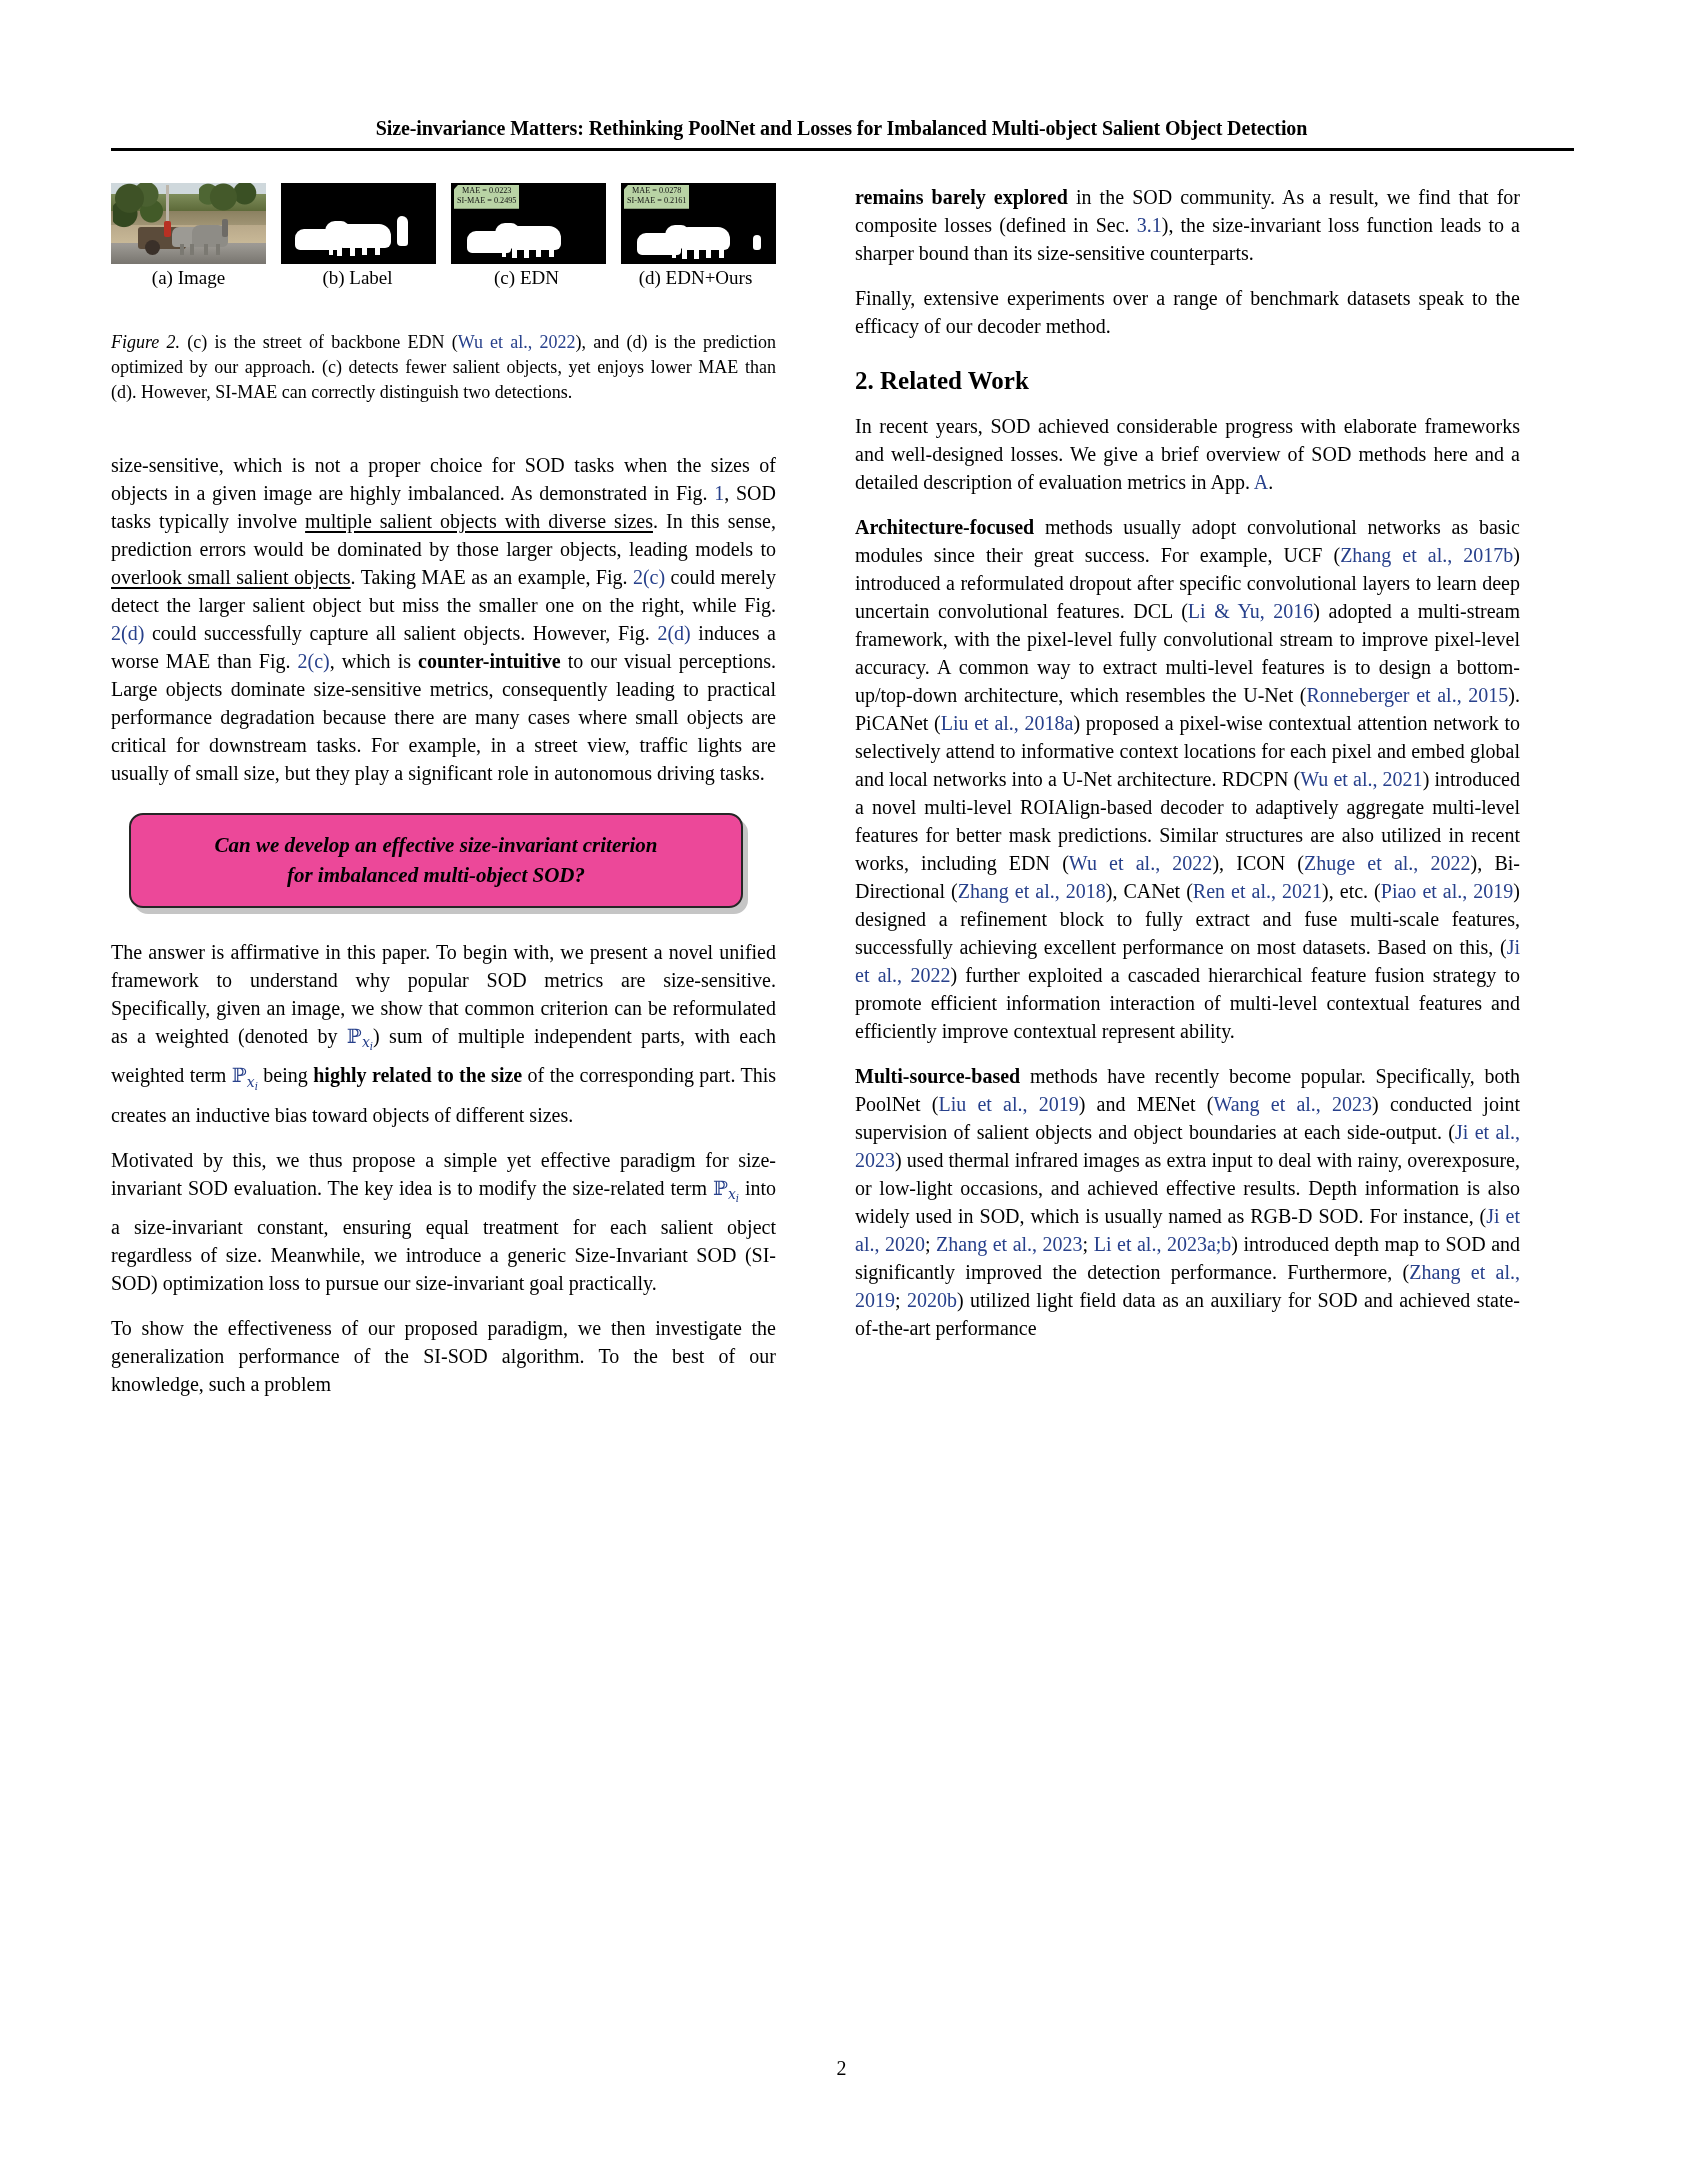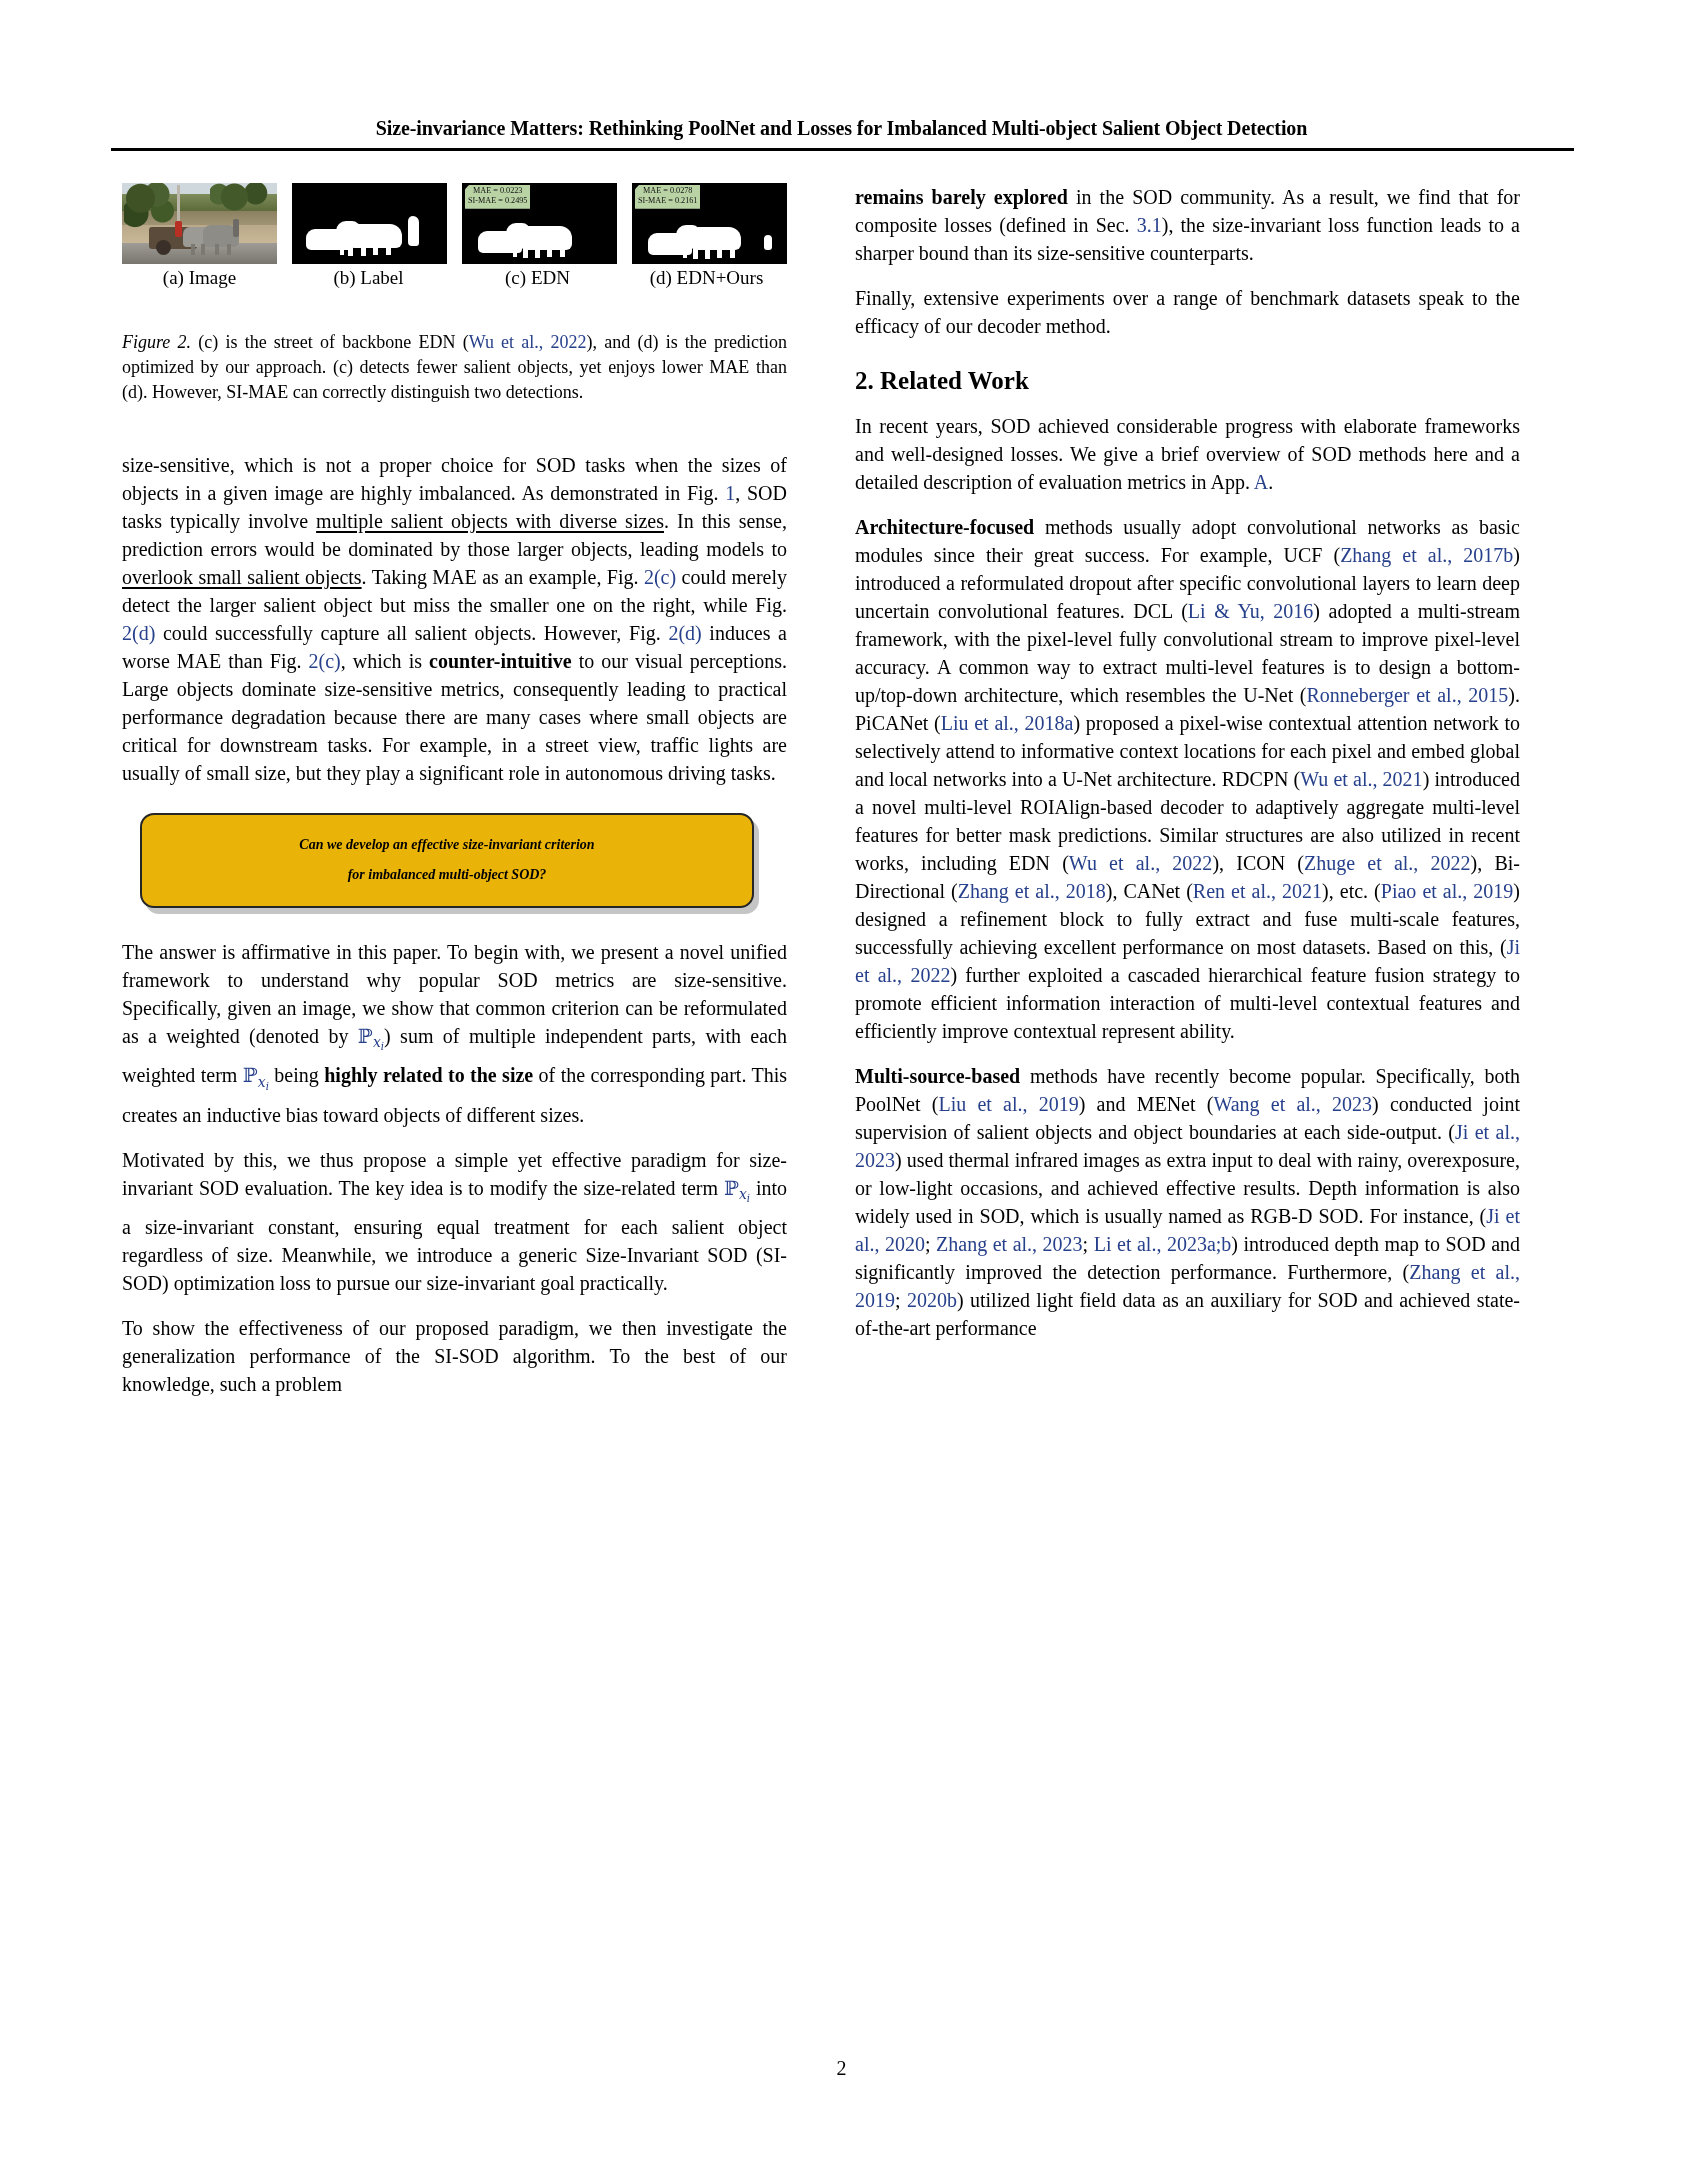--- a/index.html
+++ b/index.html
@@ -45,21 +45,21 @@
   
   .col {
     position: absolute;
     top: 183px;
     width: 665px;
     font-size: 20px;
     line-height: 28px;
     text-align: justify;
     text-justify: inter-word;
   }
-  .col-left  { left: 122px; }
+  .col-left  { left: 111px; }
   .col-right { left: 855px; font-family: Liberation Serif, serif; }
 
   p.para {
     margin: 0 0 17px 0;
     text-indent: 0;
   }
 
   .cite { color: #27408b; }
   .bold { font-weight: bold; }
   .uline { text-decoration: underline; text-underline-offset: 3px; }
@@ -185,26 +185,26 @@
   
   .qbox-wrap {
     position: relative;
     margin: 26px 4px 30px 18px;
     width: 614px;
   }
   .qbox {
     position: relative;
     border: 2.4px solid #262626;
     border-radius: 14px;
-    background: #eab308;
+    background: #ec4899;
     padding: 15px 22px 16px 22px;
     text-align: center;
     font-style: italic;
     font-weight: bold;
-    font-size: 14px;
+    font-size: 21px;
     line-height: 30px;
     box-shadow: 5px 6px 0 0 rgba(150,150,150,0.55);
     z-index: 2;
   }
 
   
   .mathP {
     font-family: "DejaVu Serif", serif;
     color: #27408b;
     position: relative;

